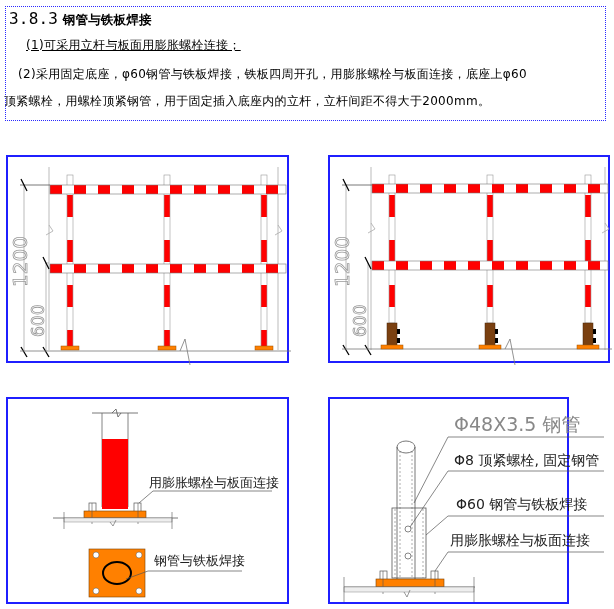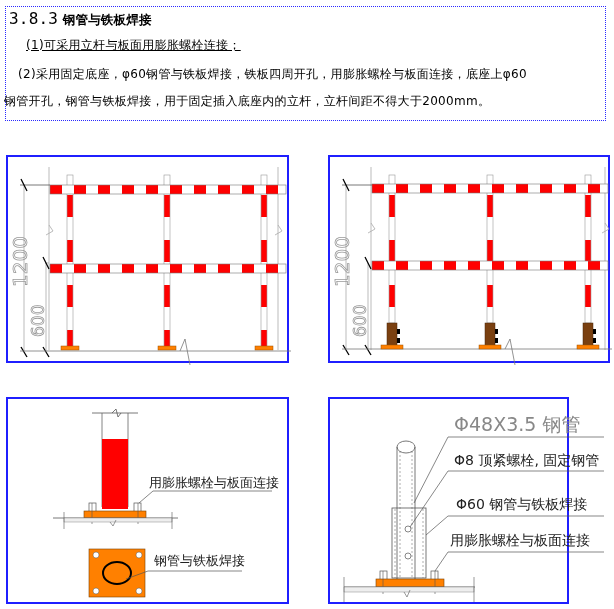--- a/index.html
+++ b/index.html
@@ -21,21 +21,21 @@
 </head>
 <body>
 
 <div class="textbox"></div>
 <div class="heading">
   <span class="num">3.8.3</span>
   <span>钢管与铁板焊接</span>
 </div>
 <div class="para p1">(1)可采用立杆与板面用膨胀螺栓连接；</div>
 <div class="para p2">(2)采用固定底座，φ60钢管与铁板焊接，铁板四周开孔，用膨胀螺栓与板面连接，底座上φ60</div>
-<div class="para p3">钢管开孔，钢管与铁板焊接，用于固定插入底座内的立杆，立杆间距不得大于2000mm。</div>
+<div class="para p3">顶紧螺栓，用螺栓顶紧钢管，用于固定插入底座内的立杆，立杆间距不得大于2000mm。</div>
 
 <div class="panel" style="left:6px; top:155px; width:283px; height:208px;">
   <svg width="283" height="208" viewBox="0 0 283 208">
     <defs>
       <pattern id="rail1" x="42" y="0" width="24" height="10" patternUnits="userSpaceOnUse">
         <rect x="0" y="0" width="12" height="10" fill="#ff0000"></rect>
         <rect x="12" y="0" width="12" height="10" fill="#ffffff"></rect>
       </pattern>
       <pattern id="post1" x="0" y="38" width="6" height="45" patternUnits="userSpaceOnUse">
         <rect x="0" y="0" width="6" height="22" fill="#ff0000"></rect>

